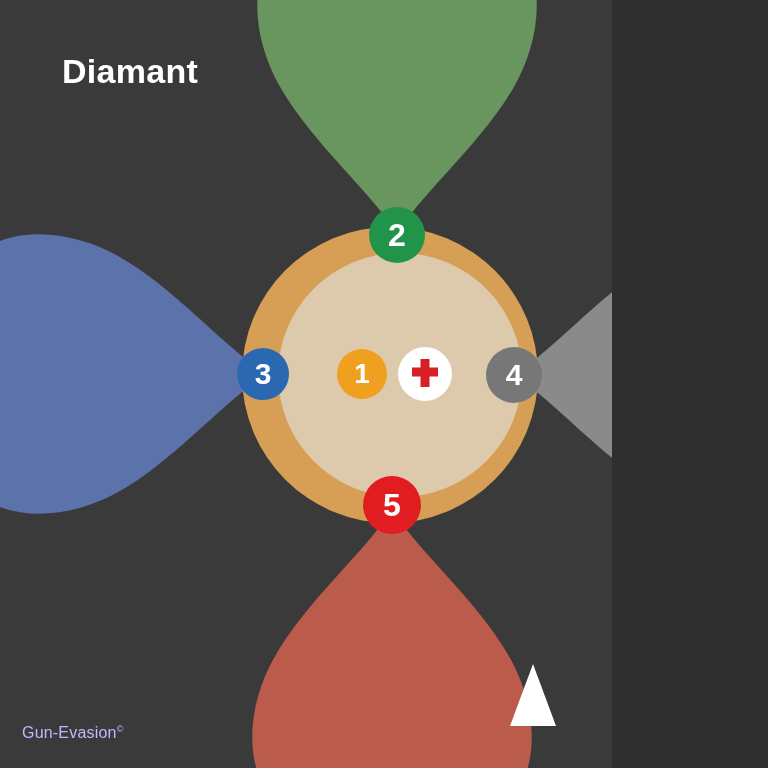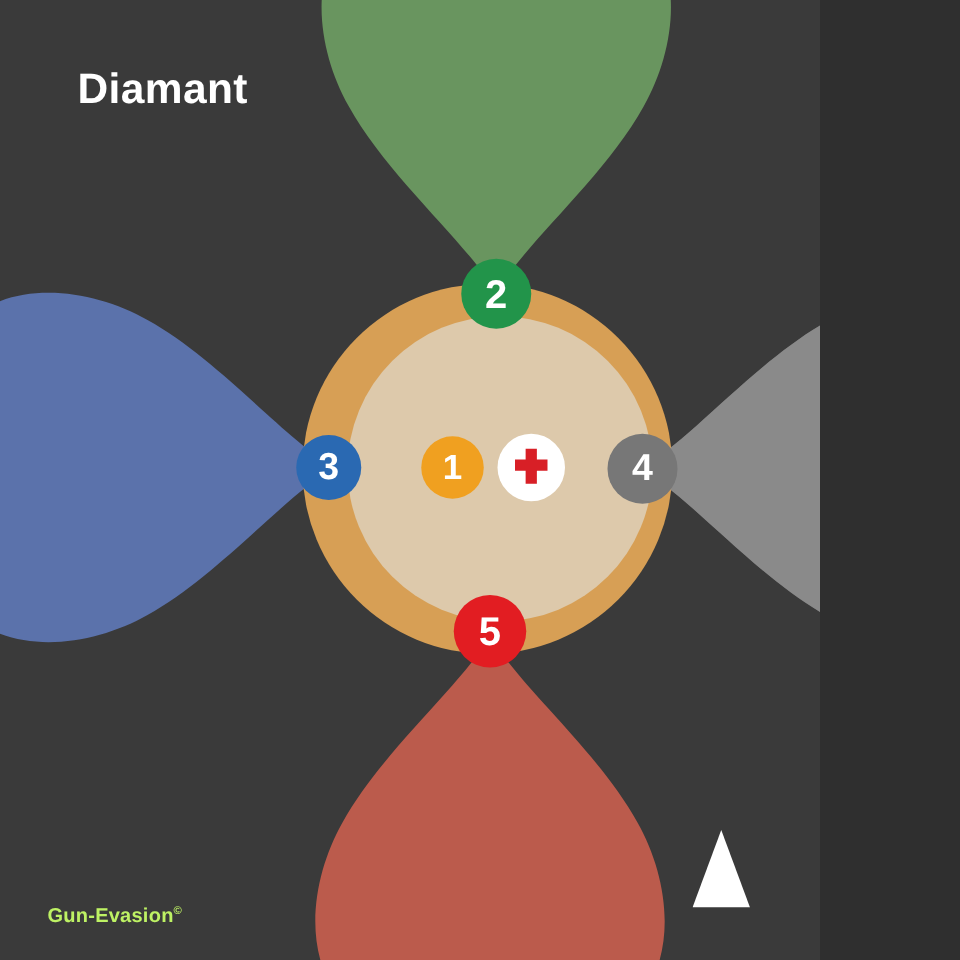--- a/index.html
+++ b/index.html
@@ -7,21 +7,20 @@
     padding: 0;
     background: #2f2f2f;
   }
   #scene {
     position: relative;
     width: 612px;
     height: 768px;
     overflow: hidden;
     font-family: "Liberation Sans", sans-serif;
     background: #3a3a3a;
-    padding-left: 44px;
   }
   .bg-layer {
     position: absolute;
     inset: 0;
     background: #3a3a3a;
   }
   svg.diagram {
     position: absolute;
     left: 0;
     top: 0;
@@ -35,26 +34,25 @@
     color: #ffffff;
     font-size: 34px;
     font-weight: bold;
     letter-spacing: 0.3px;
     user-select: none;
   }
   .watermark {
     position: absolute;
     left: 22px;
     bottom: 26px;
-    color: #bef264;
+    color: #c4b5fd;
     font-size: 16px;
-    font-weight: bold;
+    font-weight: normal;
     letter-spacing: 0.2px;
     user-select: none;
-    margin-left: 16px;
   }
   .watermark sup {
     font-size: 9px;
     vertical-align: super;
   }
   .badge {
     position: absolute;
     display: flex;
     align-items: center;
     justify-content: center;

